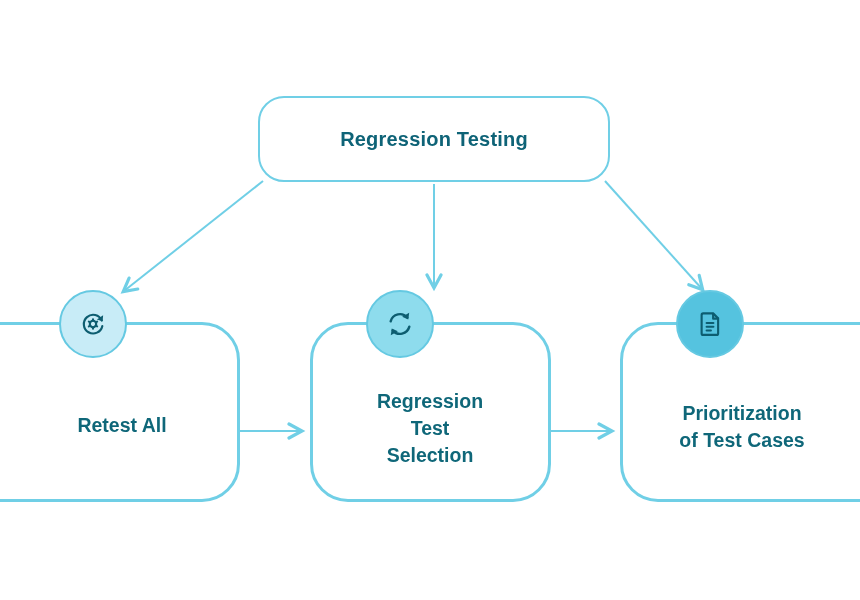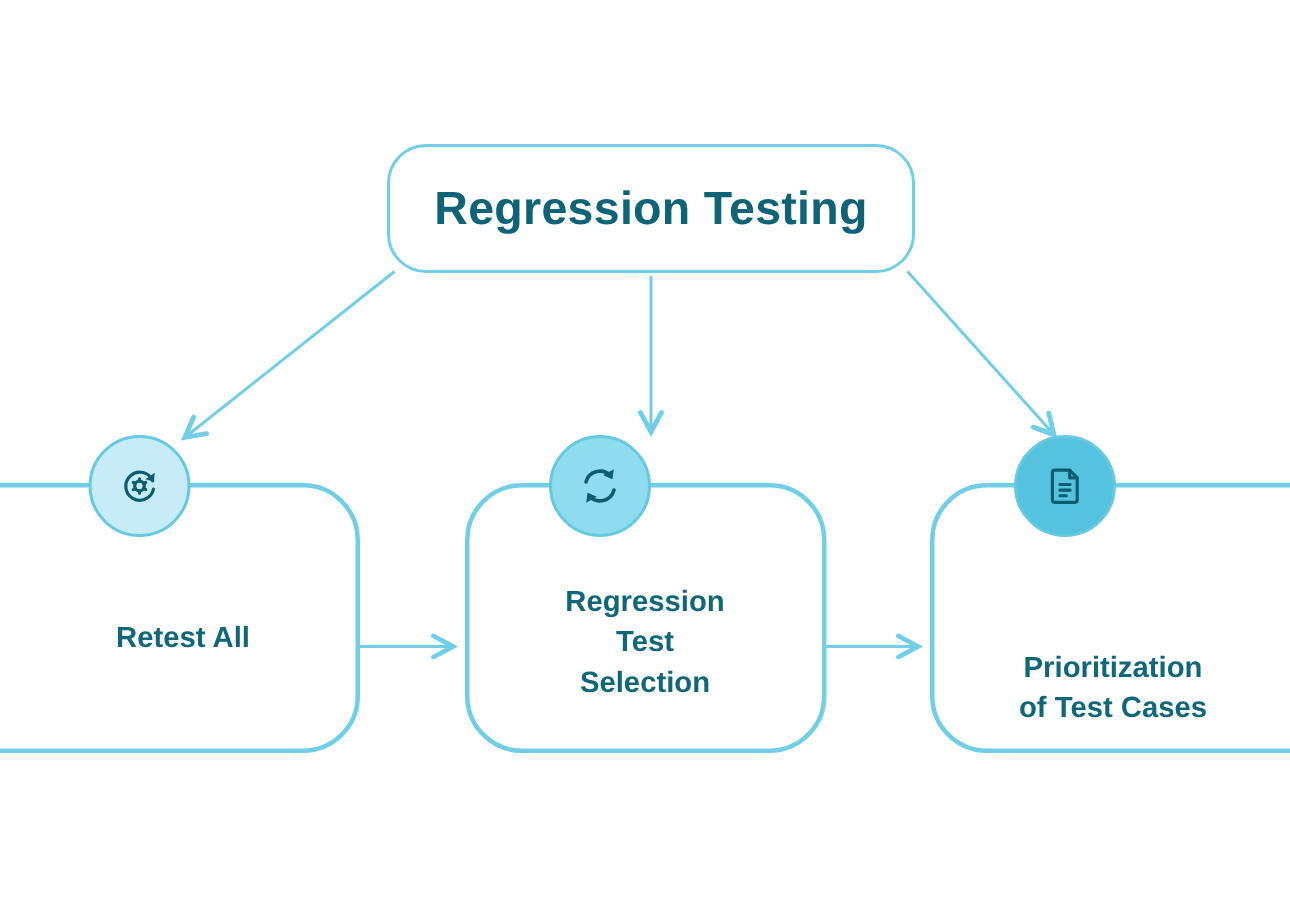--- a/index.html
+++ b/index.html
@@ -28,21 +28,21 @@
     height: 86px;
     border: 2.5px solid #70cfe6;
     border-radius: 26px;
     background: #ffffff;
     display: flex;
     align-items: center;
     justify-content: center;
     box-sizing: border-box;
   }
   .top-title {
-    font-size: 31px;
+    font-size: 20px;
     font-weight: 700;
     color: #0e6377;
     letter-spacing: 0.2px;
   }
   .node-box {
     position: absolute;
     top: 322px;
     height: 180px;
     border: 3px solid #70cfe6;
     border-radius: 38px;
@@ -71,21 +71,21 @@
     position: absolute;
     text-align: center;
     font-size: 19.5px;
     font-weight: 600;
     color: #0f6779;
     line-height: 27px;
     white-space: pre-line;
   }
   .node-label.l1 { left: 12px;  top: 412px; width: 220px; text-align: center; }
   .node-label.l2 { left: 330px; top: 388px; width: 200px; }
-  .node-label.l3 { left: 630px; top: 400px; width: 224px; margin-top: 32px; }
+  .node-label.l3 { left: 630px; top: 400px; width: 224px; }
   .icon-svg { display: block; }
 </style>
 </head>
 <body>
 
 <div class="canvas">
 
   <svg class="connectors" width="860" height="600" viewBox="0 0 860 600">
     <defs>
       <marker id="arrowhead" markerWidth="10" markerHeight="10" refX="7" refY="4.5" orient="auto">

